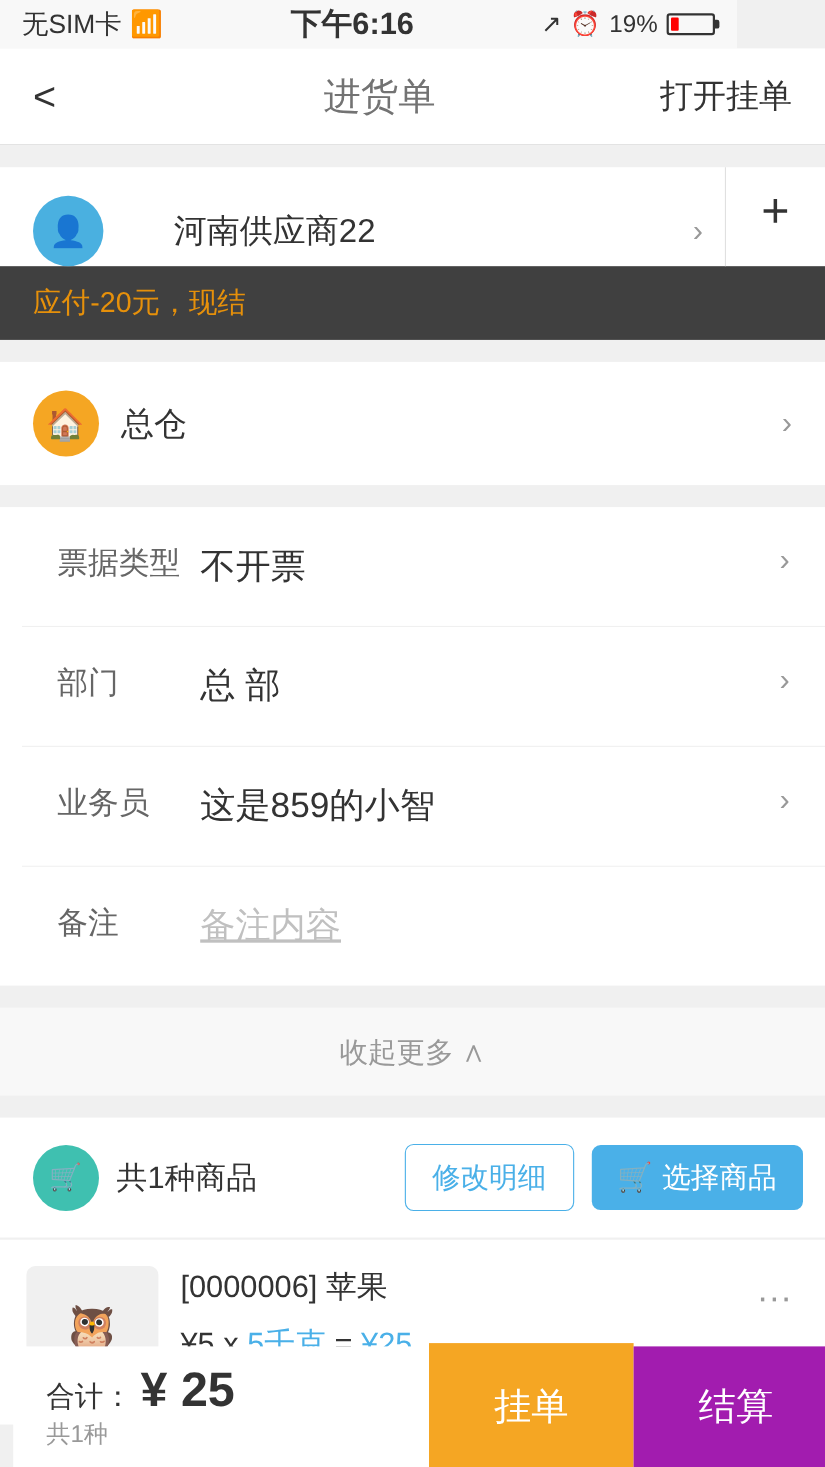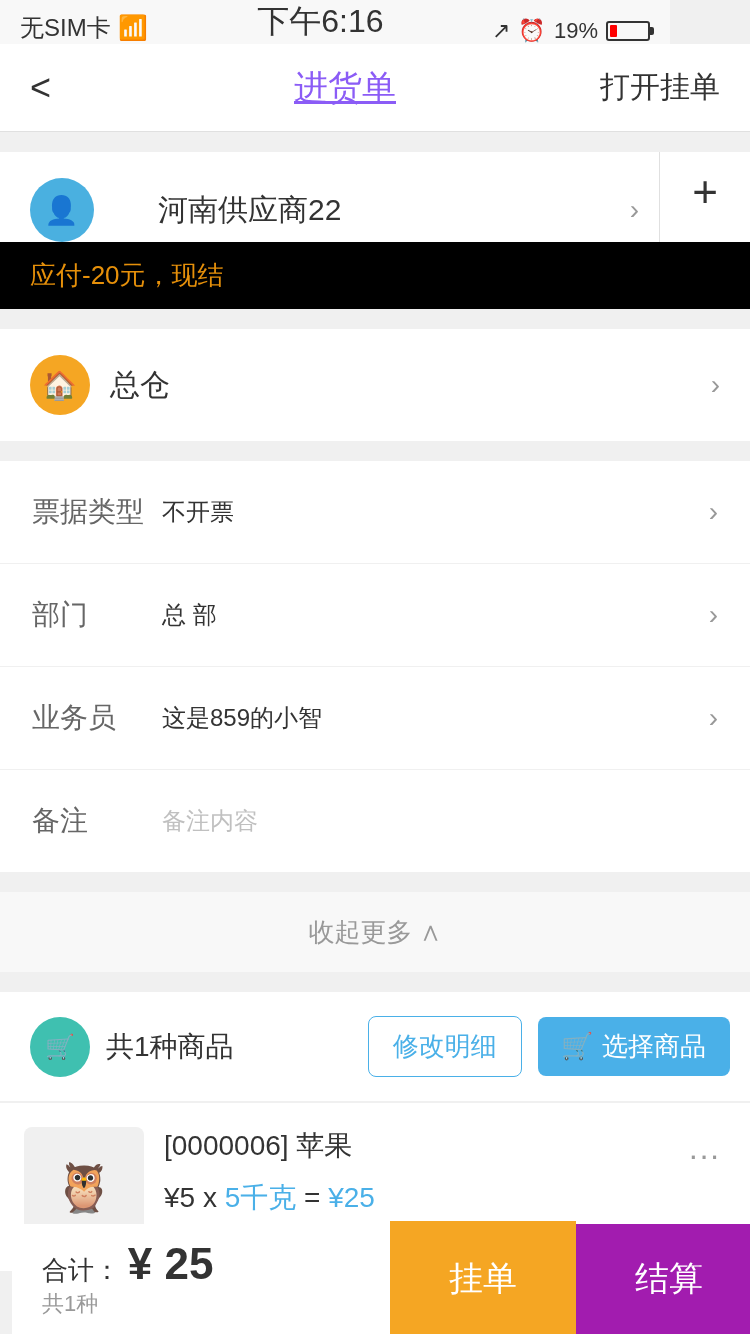--- a/index.html
+++ b/index.html
@@ -12,28 +12,28 @@
       font-size: 28px;
       color: #333;
     }
 
     
     .status-bar {
       width: 670px;
       height: 44px;
       background: #f8f8f8;
       display: flex;
-      align-items: flex-end;
+      align-items: center;
       justify-content: space-between;
       padding: 0 20px;
       font-size: 24px;
       color: #333;
     }
     .status-left { display: flex; align-items: center; gap: 8px; }
-    .status-center { font-weight: 400; font-size: 32px; }
+    .status-center { font-weight: 700; font-size: 28px; }
     .status-right { display: flex; align-items: center; gap: 8px; font-size: 22px; }
     .battery {
       width: 44px; height: 20px;
       border: 2px solid #333;
       border-radius: 3px;
       position: relative;
       display: flex;
       align-items: center;
       padding: 2px;
     }
@@ -68,22 +68,21 @@
     }
     .nav-back {
       font-size: 36px;
       color: #333;
       cursor: pointer;
       width: 60px;
     }
     .nav-title {
       font-size: 34px;
       font-weight: 500;
-      color: #8b5cf6;
-      text-decoration: underline;
+      color: #737373;
     }
     .nav-action {
       font-size: 30px;
       color: #333;
       cursor: pointer;
     }
 
     
     .section-gap {
       height: 20px;
@@ -132,21 +131,21 @@
       align-items: center;
       justify-content: center;
       font-size: 44px;
       color: #333;
       cursor: pointer;
       padding-bottom: 10px;
     }
 
     
     .payment-notice {
-      background: #000000;
+      background: #404040;
       padding: 16px 30px;
       font-size: 26px;
       color: #e6900a;
     }
 
     
     .warehouse-section {
       background: #fff;
       margin-top: 20px;
       display: flex;
@@ -170,42 +169,44 @@
       color: #333;
     }
 
     
     .form-section {
       background: #fff;
       margin-top: 20px;
     }
     .form-row {
       display: flex;
-      align-items: center;
+      align-items: flex-start;
       padding: 32px 32px;
       border-bottom: 1px solid #f0f0f0;
       cursor: pointer;
       min-height: 100px;
+      margin-left: 20px;
     }
     .form-row:last-child {
       border-bottom: none;
     }
     .form-label {
       font-size: 28px;
       color: #666;
       width: 130px;
       flex-shrink: 0;
     }
     .form-value {
       flex: 1;
-      font-size: 24px;
+      font-size: 32px;
       color: #333;
     }
     .form-value.placeholder {
       color: #c0c0c0;
+      text-decoration: underline;
     }
 
     
     .collapse-bar {
       background: #f8f8f8;
       height: 80px;
       display: flex;
       align-items: center;
       justify-content: center;
       font-size: 26px;

